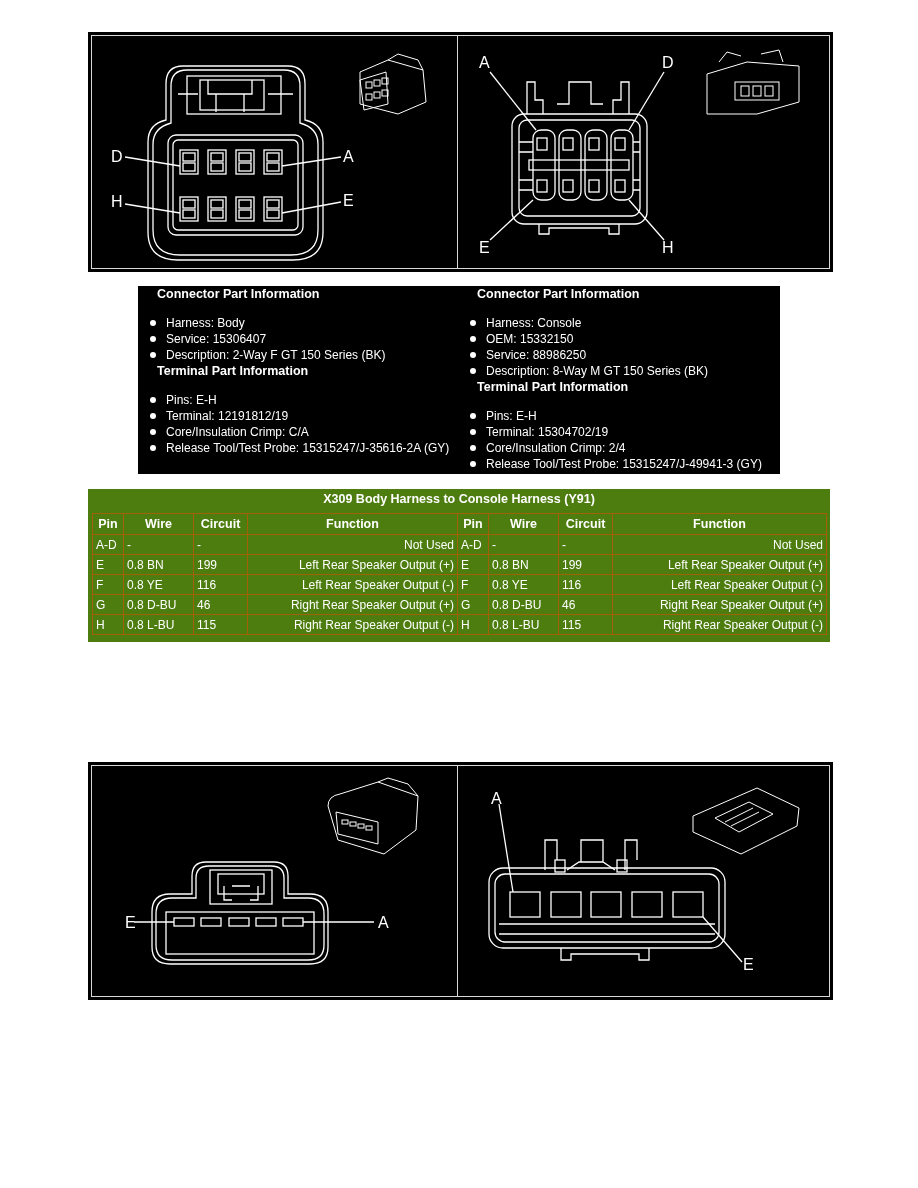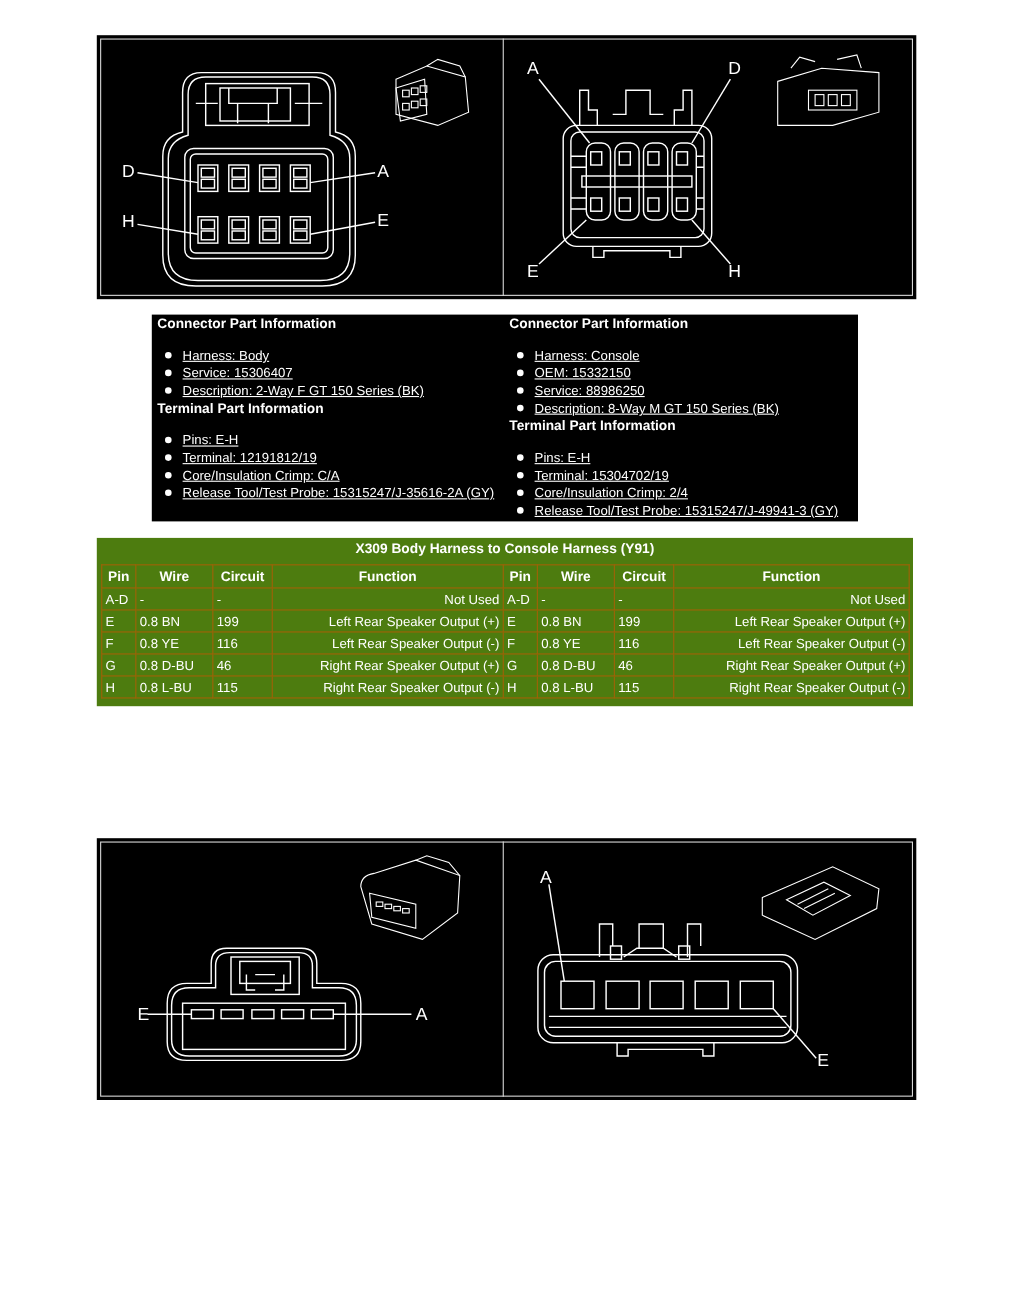--- a/index.html
+++ b/index.html
@@ -9,23 +9,23 @@
     
     .diagram-frame { position: absolute; background: #000; box-sizing: border-box; }
     .diagram-frame .inner { position: absolute; left: 3px; top: 3px; right: 3px; bottom: 3px;
                             border: 1px solid #d8d8d8; }
     .diagram-frame .divider { position: absolute; top: 3px; bottom: 3px; width: 1px; background: #d8d8d8; }
     .diagram-frame svg { position: absolute; left: 0; top: 0; }
 
     
     .info-panel { position: absolute; left: 138px; top: 286px; width: 642px; height: 188px; background: #000; color: #fff; }
     .info-col { position: absolute; top: 0; width: 320px; }
-    .info-col .hdr { font-weight: bold; font-size: 12.5px; line-height: 16px; padding-left: 5px; height: 16px; }
+    .info-col .hdr { font-weight: bold; font-size: 12.5px; line-height: 16px; padding-left: 19px; height: 16px; }
     .info-col ul { list-style: none; margin: 0; padding: 0; }
-    .info-col li { font-size: 12px; line-height: 16px; height: 16px; padding-left: 28px; position: relative; text-decoration: underline; }
+    .info-col li { font-size: 12px; line-height: 16px; height: 16px; padding-left: 28px; position: relative; }
     .info-col li::before { content: ""; position: absolute; left: 12px; top: 5px; width: 6px; height: 6px; border-radius: 50%; background: #fff; }
     .gap { height: 13px; }
 
     
     .table-wrap { position: absolute; left: 88px; top: 489px; width: 742px; height: 153px; background: #4d7c0f; color: #fff; }
     .table-title { position: absolute; left: 0; right: 0; top: 2px; text-align: center; font-weight: bold; font-size: 12.5px; line-height: 16px; }
     table.pinout { position: absolute; left: 4px; top: 24px; width: 734px; border-collapse: collapse; table-layout: fixed; }
     table.pinout th, table.pinout td { border: 1px solid #a16207; font-size: 12px; height: 19px; padding: 0 3px; white-space: nowrap; overflow: hidden; }
     table.pinout th { font-weight: bold; font-size: 12.5px; text-align: center; height: 20px; }
     table.pinout td.c { text-align: left; }

